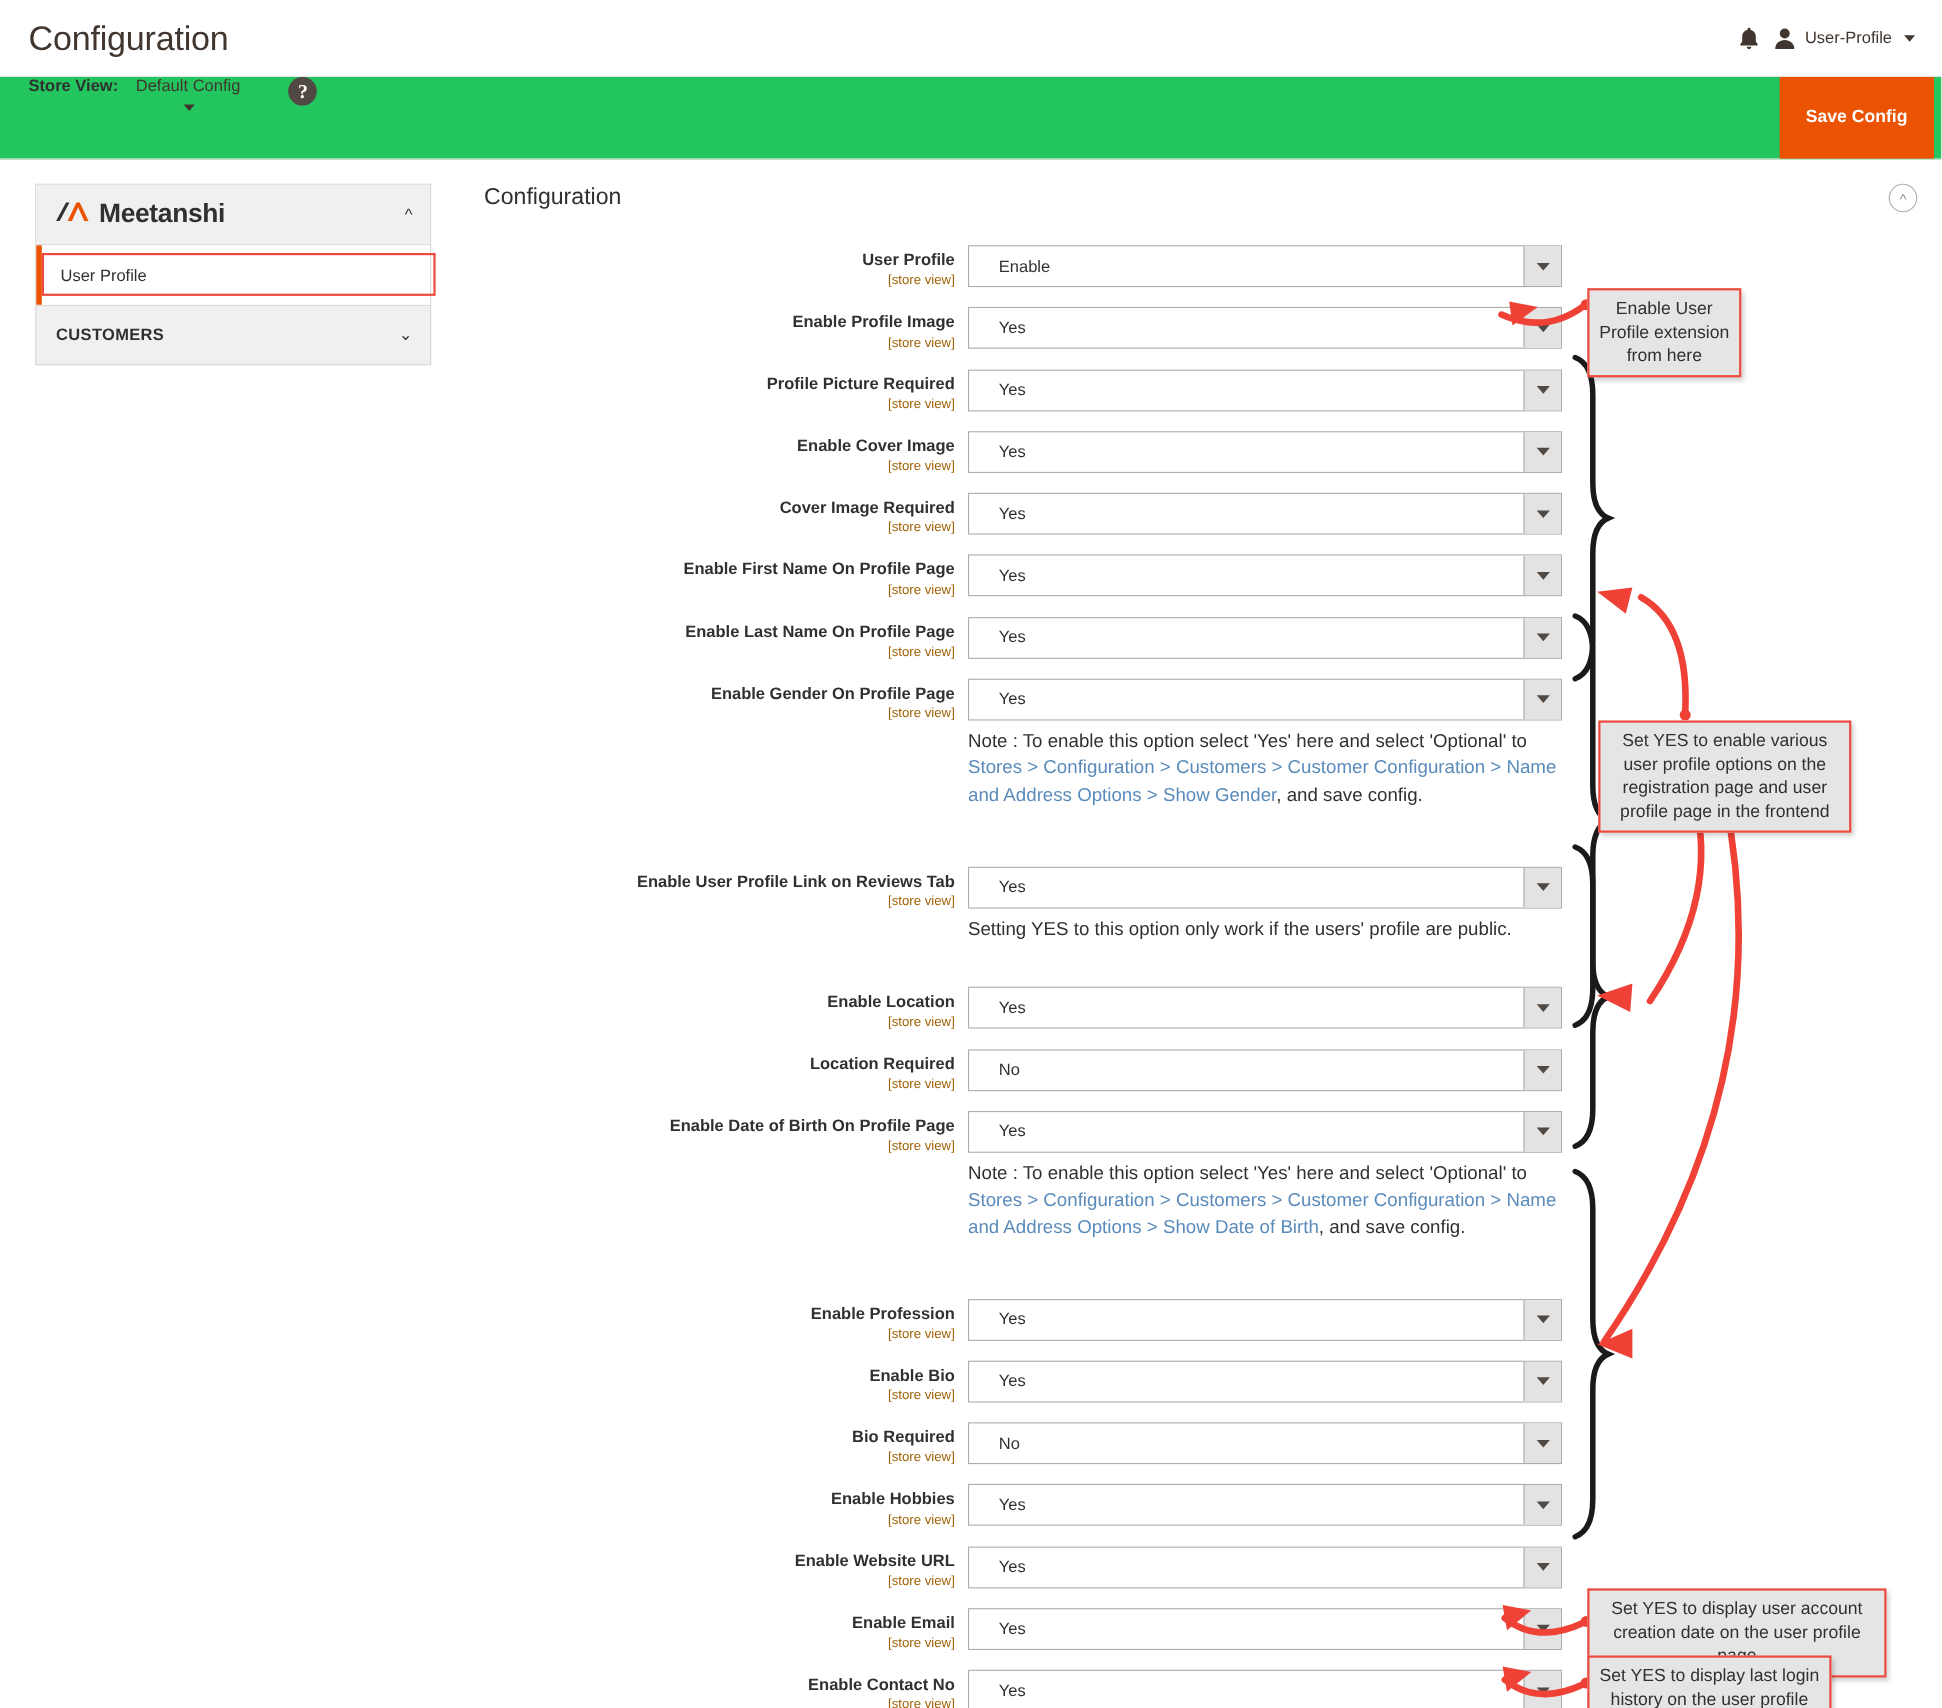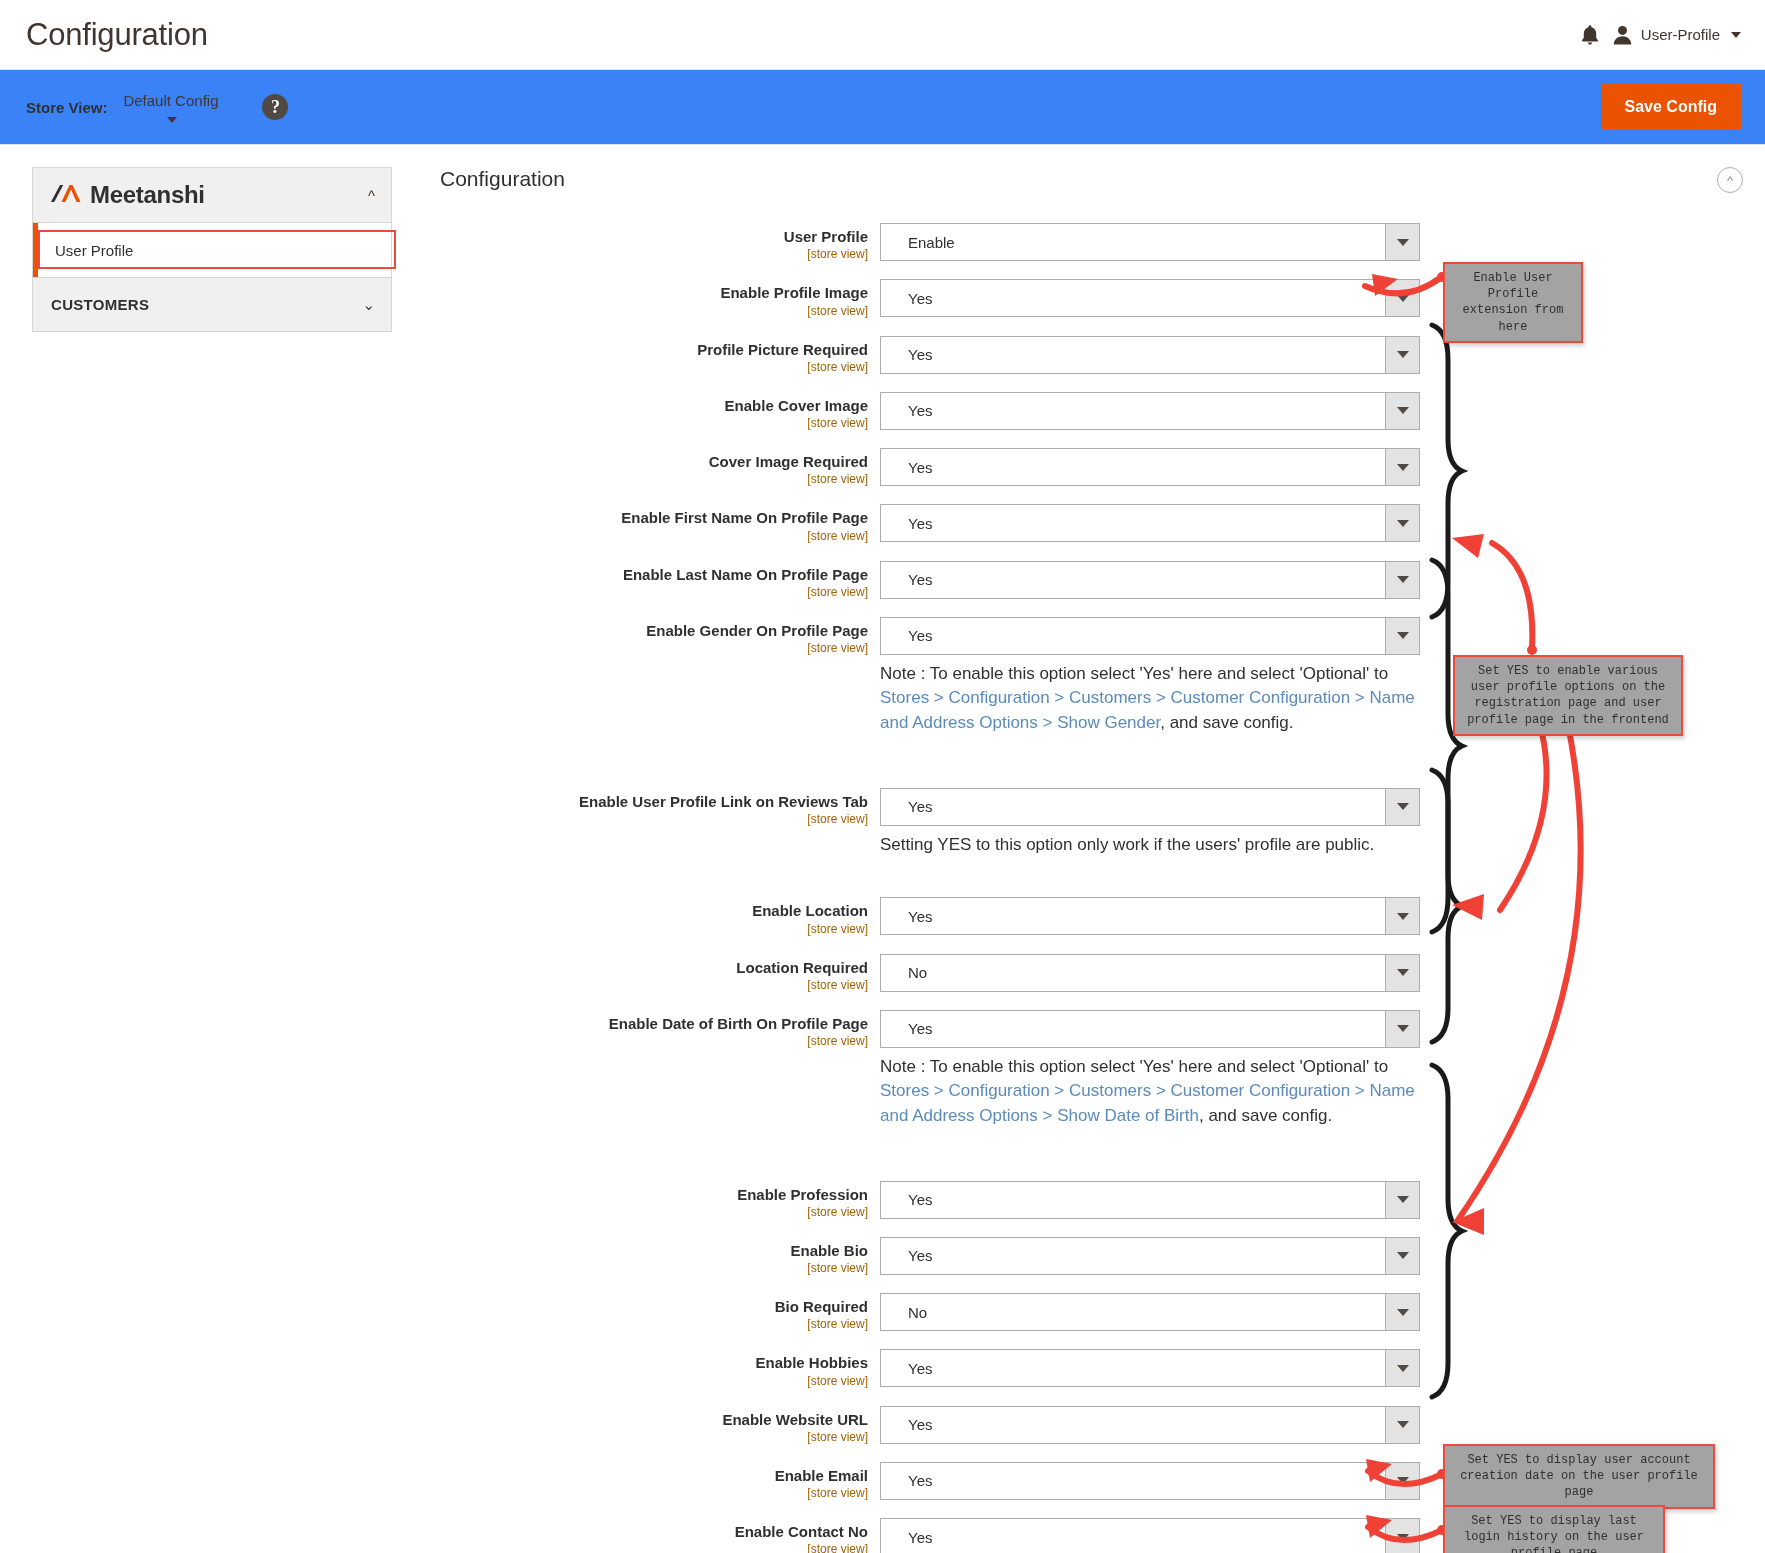--- a/index.html
+++ b/index.html
@@ -33,24 +33,24 @@
     width: 0; height: 0;
     border-left: 5px solid transparent; border-right: 5px solid transparent;
     border-top: 6px solid #41362f;
     margin-left: 2px;
   }
   .avatar-icon { width: 19px; height: 20px; display: block; }
 
   
   .storebar {
     height: 75px;
-    background: #3b82f6;
+    background: #22c55e;
     border-bottom: 1px solid #e3e3e3;
-    display: flex; align-items: center;
-    padding: 0 24px 0 26px;
+    display: flex; 
+    padding: 0 7px 0 26px;
     position: relative;
   }
   .sv-label { font-size: 15px; font-weight: bold; color: #303030; margin-right: 16px; }
   .sv-value {
     font-size: 15px; color: #41362f; cursor: pointer;
     display: flex; align-items: center; gap: 8px; flex-direction: column;
   }
   .help-icon {
     width: 26px; height: 26px; border-radius: 50%;
     background: #514943; color: #fff;
@@ -142,29 +142,28 @@
   .note {
     font-size: 17px; color: #303030; line-height: 1.45;
     margin-top: 7px; width: 540px;
   }
   .note a { color: #5a8bbb; text-decoration: none; }
   .spacer-lg { height: 34px; }
   .spacer-md { height: 22px; }
   .callout {
     position: absolute;
     border: 2px solid #ed4a3d;
-    background: #a3a3a3;
+    background: #e5e5e5;
     color: #303030;
-    font-size: 12px;
+    font-size: 16px;
     line-height: 1.35;
     text-align: center;
     padding: 6px 8px;
     box-shadow: 2px 3px 4px rgba(0,0,0,0.18);
     pointer-events: none;
-    font-family: Liberation Mono, monospace;
   }
   svg.overlay { position: absolute; left: 0; top: 0; pointer-events: none; }
 </style>
 </head>
 <body>
 
 <div class="page">
 
   <div class="topbar">
     <div class="page-title">Configuration</div>

